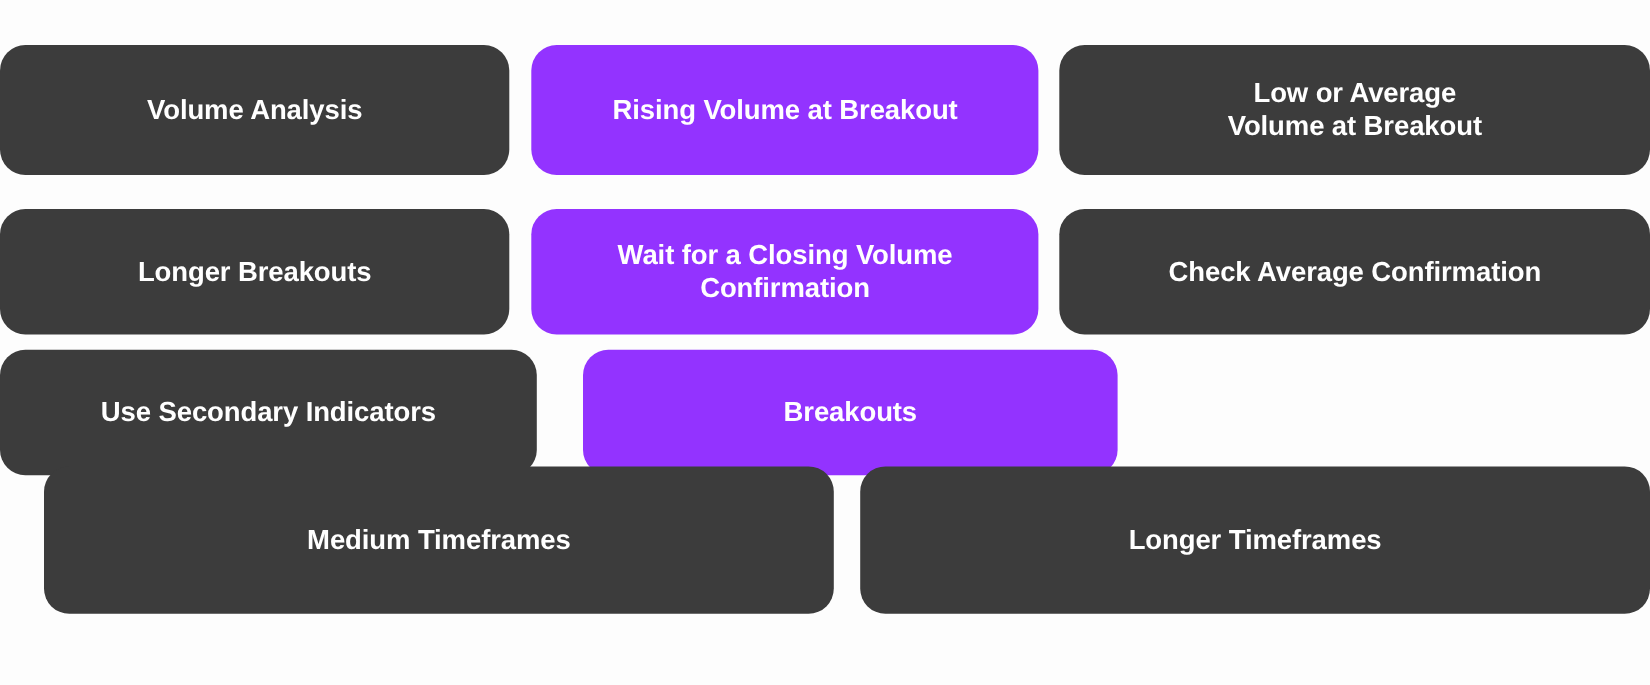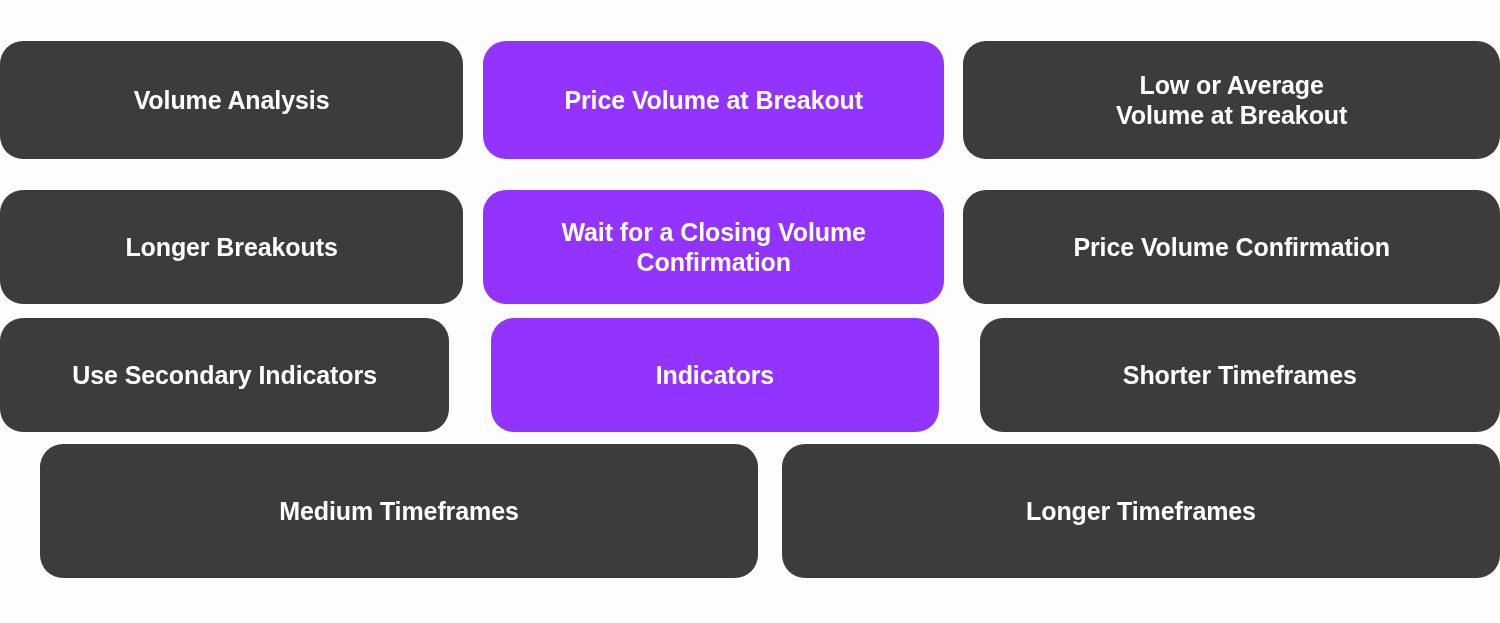--- a/index.html
+++ b/index.html
@@ -25,21 +25,21 @@
   .grid-row {
     position: absolute;
     left: 0;
     width: 1500px;
     display: flex;
   }
 
   .row-1 { top: 41px;  height: 118px; }
   .row-2 { top: 190px; height: 114px; }
   .row-3 { top: 318px; height: 114px; gap: 22px; }
-  .row-4 { top: 444px; height: 134px; padding-left: 40px; }
+  .row-4 { top: 424px; height: 134px; padding-left: 40px; }
 
   .cell {
     display: flex;
     align-items: center;
     justify-content: center;
     border-radius: 23px;
     color: #ffffff;
     font-weight: bold;
     font-size: 25px;
     line-height: 1.22;
@@ -68,50 +68,47 @@
 </head>
 <body>
 
 <div class="board">
 
   <div class="grid-row row-1">
     <div class="cell dark col-1">
       <span class="label">Volume Analysis</span>
     </div>
     <div class="cell accent col-2">
-      <span class="label">Price Volume at Breakout</span>
+      <span class="label">Rising Volume at Breakout</span>
     </div>
     <div class="cell dark col-3">
       <span class="label">Low or Average
 Volume at Breakout</span>
     </div>
   </div>
 
   <div class="grid-row row-2">
     <div class="cell dark col-1">
       <span class="label">Longer Breakouts</span>
     </div>
     <div class="cell accent col-2">
       <span class="label">Wait for a Closing Volume
 Confirmation</span>
     </div>
     <div class="cell dark col-3">
-      <span class="label">Price Volume Confirmation</span>
+      <span class="label">Check Average Confirmation</span>
     </div>
   </div>
 
   <div class="grid-row row-3">
     <div class="cell dark col-1">
       <span class="label">Use Secondary Indicators</span>
     </div>
     <div class="cell accent col-2">
-      <span class="label">Indicators</span>
-    </div>
-    <div class="cell dark col-3">
-      <span class="label">Shorter Timeframes</span>
+      <span class="label">Breakouts</span>
     </div>
   </div>
 
   <div class="grid-row row-4">
     <div class="cell dark wide-1">
       <span class="label">Medium Timeframes</span>
     </div>
     <div class="cell dark wide-2">
       <span class="label">Longer Timeframes</span>
     </div>

